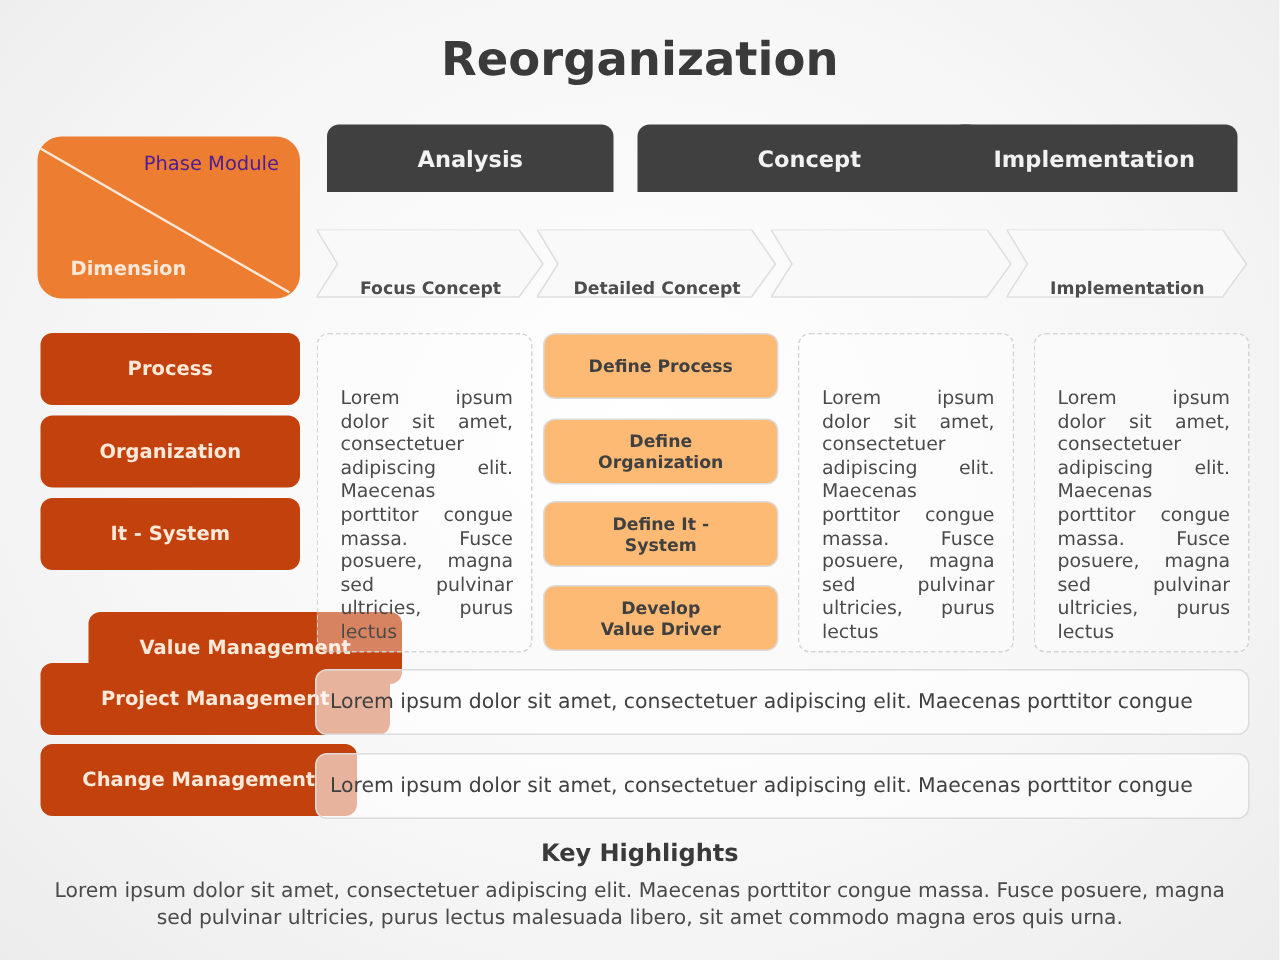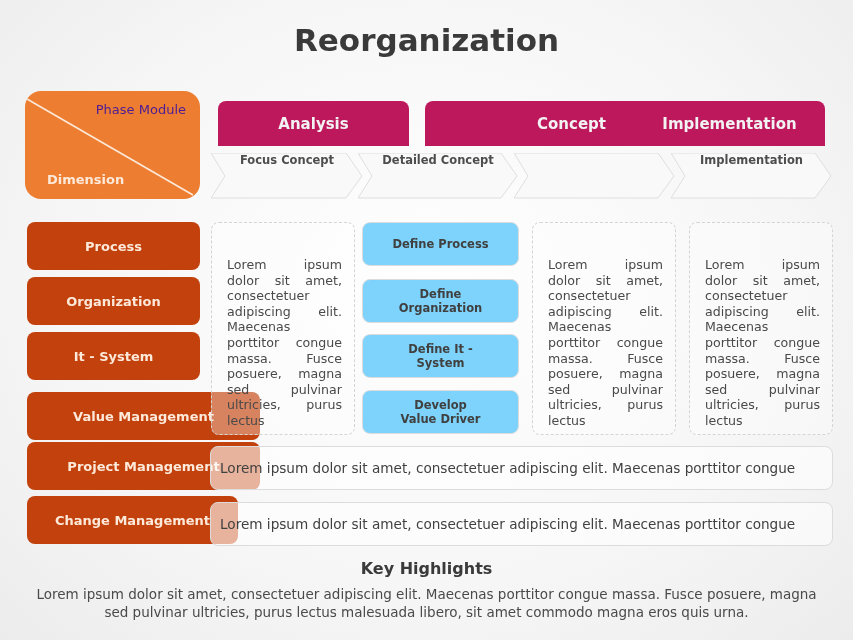--- a/index.html
+++ b/index.html
@@ -5,54 +5,54 @@
   html,body{margin:0;padding:0;}
   body{width:853px;height:640px;position:relative;overflow:hidden;
     background:radial-gradient(ellipse at 50% 45%, #ffffff 0%, #f6f6f6 60%, #ececec 100%);
     font-family:"DejaVu Sans","Liberation Sans",sans-serif;color:#404040;}
   .abs{position:absolute;}
   .title{left:0;width:853px;top:22px;text-align:center;font-size:31px;font-weight:bold;color:#3a3a3a;}
   .corner{left:25px;top:91px;width:175px;height:108px;background:#ed7d31;border-radius:16px;overflow:hidden;}
   .corner svg{position:absolute;left:0;top:0;}
   .corner .pm{position:absolute;right:14px;top:11px;color:#4c1d95;font-weight:normal;font-size:13px;}
   .corner .dim{position:absolute;left:22px;bottom:12px;color:#fde9d9;font-weight:bold;font-size:13px;}
-  .phase{top:101px;height:45px;background:#be185d;border-radius:8px 8px 0 0;color:#f2f2f2;font-weight:bold;font-size:15px;
+  .phase{top:83px;height:45px;background:#404040;border-radius:8px 8px 0 0;color:#f2f2f2;font-weight:bold;font-size:15px;
     display:flex;align-items:center;justify-content:center;}
-  .chev{top:153px;height:46px;display:flex;align-items:flex-start;justify-content:center;text-align:center;
+  .chev{top:153px;height:46px;display:flex;align-items:flex-end;justify-content:center;text-align:center;
     font-size:11.5px;font-weight:bold;color:#4d4d4d;line-height:14px;}
   .chev svg{position:absolute;left:0;top:0;}
   .chev span{position:relative;}
   .dim-btn{left:27px;width:173px;background:#c2410c;border-radius:8px;color:#fde9d9;font-weight:bold;font-size:13px;
     display:flex;align-items:center;justify-content:center;text-align:center;line-height:15px;}
   .dashbox{top:222px;height:213px;border:1px dashed #d4d4d4;border-radius:8px;box-sizing:border-box;
     background:rgba(255,255,255,0.35);}
   .dashbox p{position:absolute;left:15px;right:12px;top:34px;margin:0;font-size:12.6px;line-height:15.6px;
     text-align:justify;color:#4a4a4a;}
-  .pill{left:362px;width:157px;height:44px;border:1px solid #dcdcdc;border-radius:8px;background:#7dd3fc;box-sizing:border-box;
+  .pill{left:362px;width:157px;height:44px;border:1px solid #dcdcdc;border-radius:8px;background:#fdba74;box-sizing:border-box;
     display:flex;align-items:center;justify-content:center;text-align:center;font-size:11.5px;font-weight:bold;color:#404040;line-height:14px;}
   .wide{left:210px;width:623px;height:44px;border:1px solid #dcdcdc;border-radius:8px;box-sizing:border-box;
     background:rgba(255,255,255,0.6);display:flex;align-items:center;padding-left:9px;font-size:13.6px;color:#404040;white-space:nowrap;}
   .kh-title{left:0;width:853px;top:559px;text-align:center;font-size:16px;font-weight:bold;color:#3a3a3a;}
   .kh-text{left:30px;width:793px;top:585px;text-align:center;font-size:13.5px;line-height:18px;color:#4a4a4a;}
 </style>
 </head>
 <body>
 
 <div class="abs title">Reorganization</div>
 
 <div class="abs corner">
   <svg width="175" height="108">
     <line x1="2" y1="8" x2="168" y2="104" stroke="#fde9d9" stroke-width="1.6"></line>
   </svg>
   <span class="pm">Phase Module</span>
   <span class="dim">Dimension</span>
 </div>
 
 <div class="abs phase" style="left:218px;width:191px;">Analysis</div>
-<div class="abs phase" style="left:425px;width:229px;padding-left:32px;">Concept</div>
+<div class="abs phase" style="left:425px;width:229px;">Concept</div>
 <div class="abs phase" style="left:634px;width:191px;">Implementation</div>
 
 <div class="abs chev" style="left:211px;width:152px;">
   <svg width="152" height="46">
       <polygon points="0,0 135,0 151,23 135,45 0,45 14,23" fill="#f9f9f9" stroke="#dedede" stroke-width="1"></polygon>
     </svg>
   <span>Focus Concept</span>
 </div>
 <div class="abs chev" style="left:358px;width:160px;">
   <svg width="160" height="46">
@@ -68,21 +68,21 @@
 <div class="abs chev" style="left:671px;width:161px;">
   <svg width="161" height="46">
       <polygon points="0,0 144,0 160,23 144,45 0,45 14,23" fill="#f9f9f9" stroke="#dedede" stroke-width="1"></polygon>
     </svg>
   <span>Implementation</span>
 </div>
 
 <div class="abs dim-btn" style="top:222px;height:48px;">Process</div>
 <div class="abs dim-btn" style="top:277px;height:48px;">Organization</div>
 <div class="abs dim-btn" style="top:332px;height:48px;">It - System</div>
-<div class="abs dim-btn" style="top:392px;height:48px;padding:0 30px;">Value Management</div>
+<div class="abs dim-btn" style="top:408px;height:48px;padding:0 18px;margin-left:32px;">Value Management</div>
 <div class="abs dim-btn" style="top:442px;height:48px;padding:0 30px;">Project Management</div>
 <div class="abs dim-btn" style="top:496px;height:48px;padding:0 19px;">Change Management</div>
 
 <div class="abs dashbox" style="left:211px;width:144px;">
   <p>Lorem ipsum dolor sit amet, consectetuer adipiscing elit. Maecenas porttitor congue massa. Fusce posuere, magna sed pulvinar ultricies, purus lectus</p>
 </div>
 
 <div class="abs pill" style="top:222px;">Define Process</div>
 <div class="abs pill" style="top:279px;padding:16px 30px;">Define Organization</div>
 <div class="abs pill" style="top:334px;padding:0 40px;">Define It - System</div>

